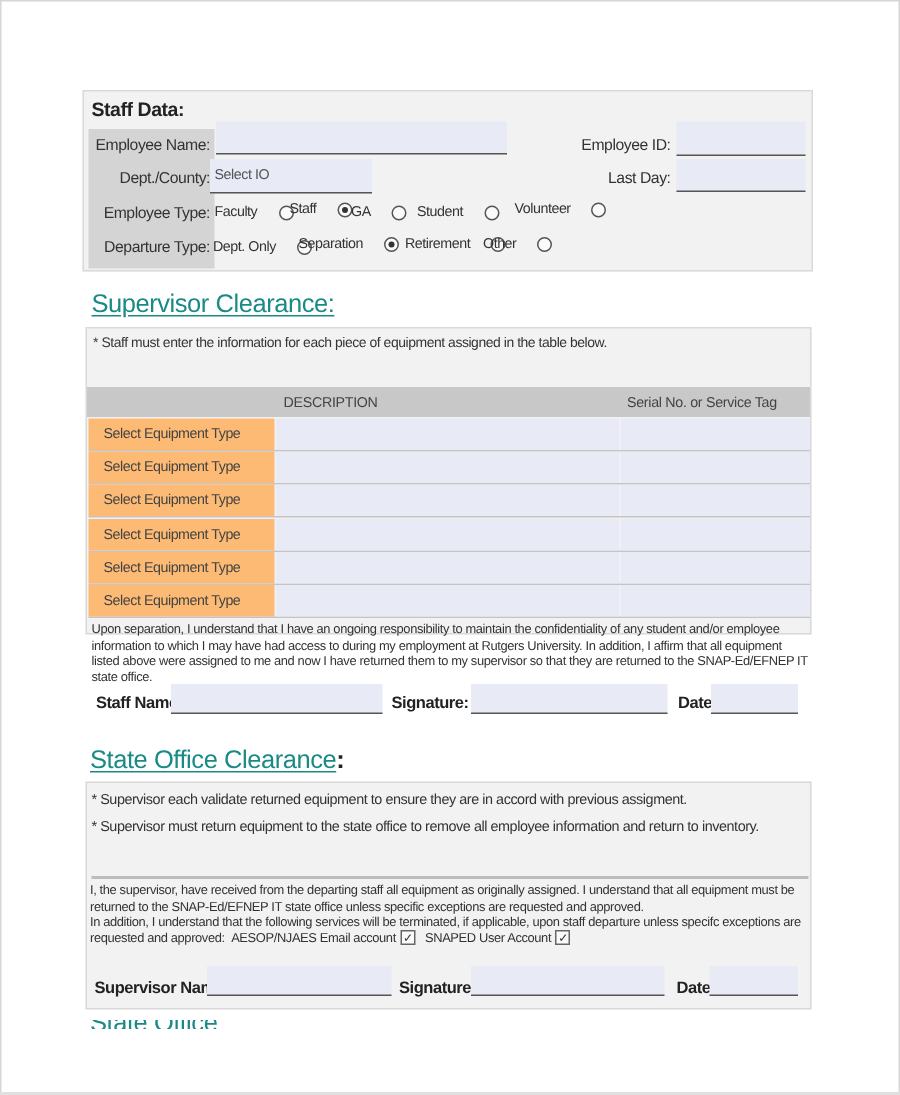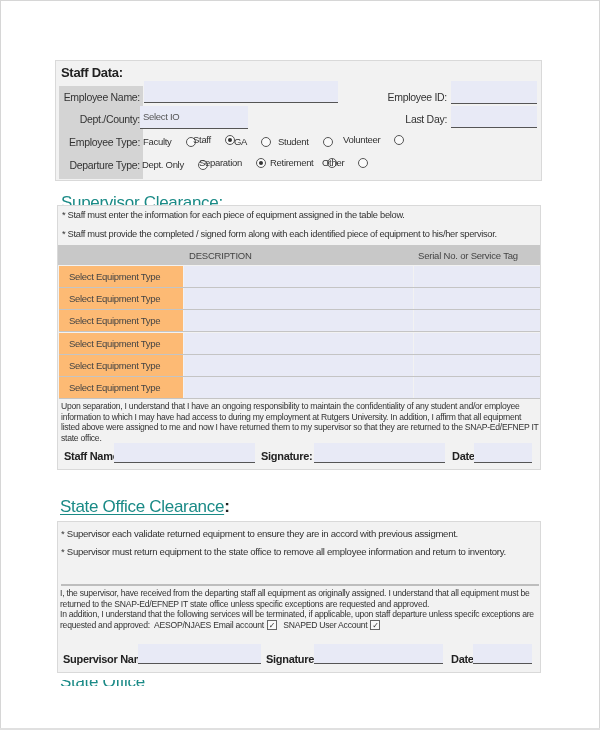--- a/index.html
+++ b/index.html
@@ -19,21 +19,21 @@
   .field-text { position: absolute; left: 3px; top: 5px; font-size: 9.5px; color: #555; letter-spacing: -0.3px; }
   .opt { position: absolute; font-size: 9.5px; color: #333; white-space: nowrap; letter-spacing: -0.3px; display: flex; align-items: center; gap: 14px; }
   .radio { display: inline-block; width: 10px; height: 10px; border: 1px solid #555; border-radius: 50%; position: relative; background: #fafafa; }
   .radio.on::after { content: ""; position: absolute; left: 2px; top: 2px; width: 4px; height: 4px; border-radius: 50%; background: #333; }
 
   
   .section-title { position: absolute; font-size: 17px; color: #1a8a86; text-decoration: underline; text-underline-offset: 2px; letter-spacing: -0.3px; }
   .section-colon { color: #222; text-decoration: none; display: inline-block; font-weight: bold; }
 
   
-  #supervisor { left: 57px; top: 205px; width: 484px; height: 265px; }
+  #supervisor { left: 57px; top: 218px; width: 484px; height: 205px; }
   .note { position: absolute; font-size: 9.3px; color: #333; white-space: nowrap; letter-spacing: -0.3px; }
   .thead { position: absolute; left: 0; top: 39px; width: 482px; height: 20px; background: #c8c8c8; }
   .th { position: absolute; top: 5px; font-size: 9.5px; color: #444; letter-spacing: -0.2px; }
   .trow { position: absolute; left: 1px; width: 481px; height: 22px; border-bottom: 1px solid #c4c4c4; }
   .cell-type { position: absolute; left: 0; top: 0; width: 124px; height: 21px; background: #fdba74; font-size: 9.5px; color: #444; padding: 5px 0 0 10px; letter-spacing: -0.3px; }
   .cell-desc { position: absolute; left: 125px; top: 0; width: 229px; height: 21px; background: #e8eaf6; }
   .cell-serial { position: absolute; left: 355px; top: 0; width: 126px; height: 21px; background: #e8eaf6; }
   .para { position: absolute; font-size: 8.6px; line-height: 10.5px; color: #333; letter-spacing: -0.25px; }
   .sig-lbl { position: absolute; font-size: 11px; font-weight: bold; color: #222; letter-spacing: -0.3px; }
   .sig-field { position: absolute; background: #e8eaf6; border-bottom: 1px solid #555; height: 20px; }
@@ -109,21 +109,20 @@
   <div class="opt" style="left:266px; top:96px;">
     <span>Other</span>
     <span class="radio"></span>
   </div>
 </div>
 
 <div class="section-title" style="left:61px; top:193px;">Supervisor Clearance:</div>
 
 <div class="panel" id="supervisor">
   <div class="note" style="left:4px; top:4px;">* Staff must enter the information for each piece of equipment assigned in the table below.</div>
-  <div class="note" style="left:4px; top:23px;">* Staff must provide the completed / signed form along with each identified piece of equipment to his/her spervisor.</div>
 
   <div class="thead">
     <span class="th" style="left:10px;margin-top:24px;">EQUIPMENT TYPE</span>
     <span class="th" style="left:131px;">DESCRIPTION</span>
     <span class="th" style="left:360px;">Serial No. or Service Tag</span>
   </div>
 
   <div class="trow" style="top:60px;">
     <div class="cell-type">Select Equipment Type</div>
     <div class="cell-desc"></div>

